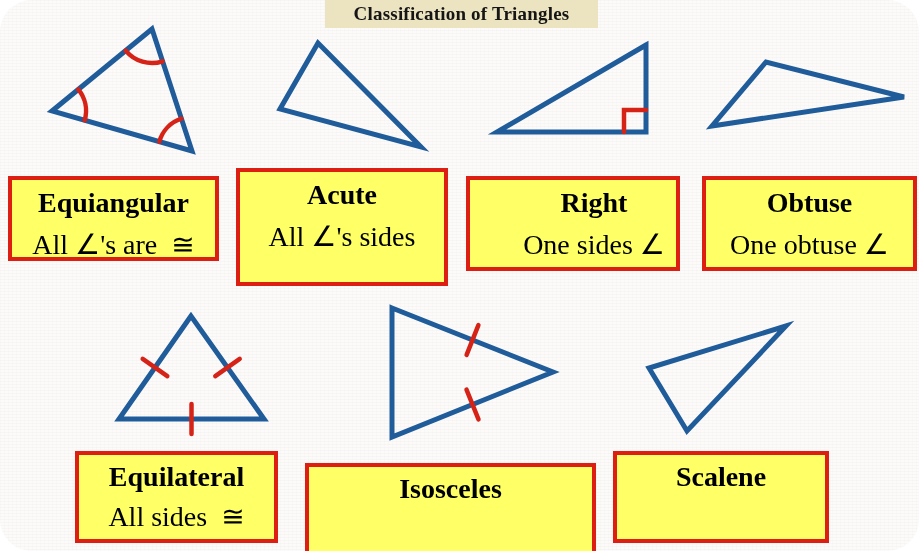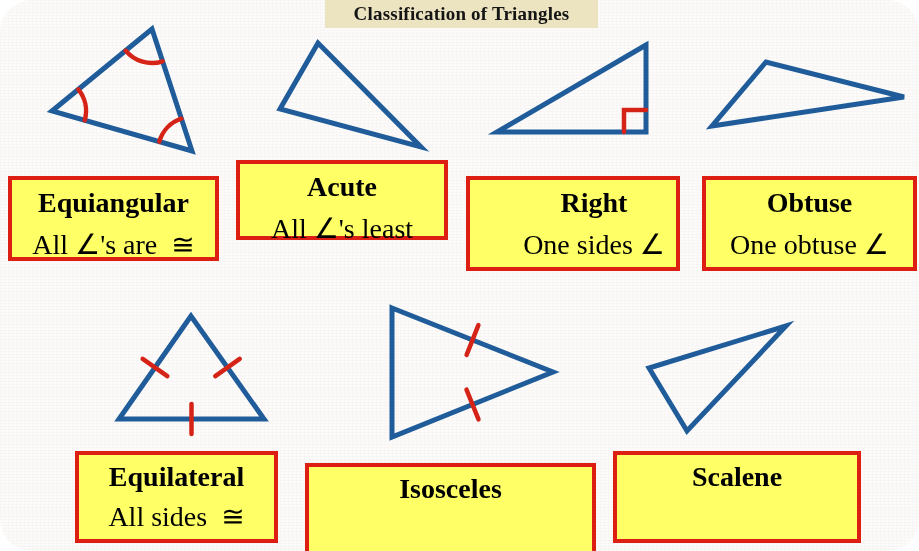--- a/index.html
+++ b/index.html
@@ -18,26 +18,26 @@
   }
   svg.canvas { position:absolute; left:0; top:0; width:919px; height:551px; }
   .box {
     position:absolute; box-sizing:border-box;
     border-style:solid; border-width:4px;
     text-align:center; color:#000;
   }
   .box-title { font-weight:bold; font-size:28px; line-height:44px; margin-top:1px; white-space:nowrap; }
   .box-desc  { font-size:28px; line-height:40px; white-space:nowrap; }
   .box1 { left:8px;   top:176px; width:211px; height:85px; }
-  .box2 { left:236px; top:160px; width:212px; height:80px; }
+  .box2 { left:236px; top:168px; width:212px; height:118px; }
   .box3 { left:466px; top:176px; width:214px; height:95px; }
   .box4 { left:702px; top:176px; width:215px; height:95px; }
   .box5 { left:75px;  top:451px; width:203px; height:92px; }
   .box6 { left:305px; top:451px; width:291px; height:92px;margin-top:12px; }
-  .box7 { left:613px; top:451px; width:248px; height:92px; }
+  .box7 { left:613px; top:451px; width:216px; height:92px; }
   .box5 .box-title, .box6 .box-title, .box7 .box-title { line-height:42px; }
   .box5 .box-desc,  .box6 .box-desc,  .box7 .box-desc  { line-height:38px; }
 </style>
 </head>
 <body>
 
 <div class="stage" style="background-color: rgb(252, 251, 250); border-radius: 32px;">
 
   <div class="title-band" style="background: rgb(236, 228, 193);">
     <span>Classification of Triangles</span>
@@ -75,21 +75,21 @@
         <polygon points="786,326 649,368 687,431" fill="none" stroke="#1f5c99" stroke-width="5" stroke-linejoin="miter"></polygon>
       </g>
     </svg>
 
   <div class="box box1" style="background: rgb(255, 255, 102); border-color: rgb(221, 31, 19);">
     <div class="box-title">Equiangular</div>
     <div class="box-desc">All ∠'s are &nbsp;≅</div>
   </div>
   <div class="box box2" style="background: rgb(255, 255, 102); border-color: rgb(221, 31, 19);">
     <div class="box-title">Acute</div>
-    <div class="box-desc">All ∠'s least</div>
+    <div class="box-desc">All ∠'s sides</div>
   </div>
   <div class="box box3" style="background: rgb(255, 255, 102); border-color: rgb(221, 31, 19); padding-left: 42px;">
     <div class="box-title">Right</div>
     <div class="box-desc">One sides ∠</div>
   </div>
   <div class="box box4" style="background: rgb(255, 255, 102); border-color: rgb(221, 31, 19);">
     <div class="box-title">Obtuse</div>
     <div class="box-desc">One obtuse ∠</div>
   </div>
   <div class="box box5" style="background: rgb(255, 255, 102); border-color: rgb(221, 31, 19);">

